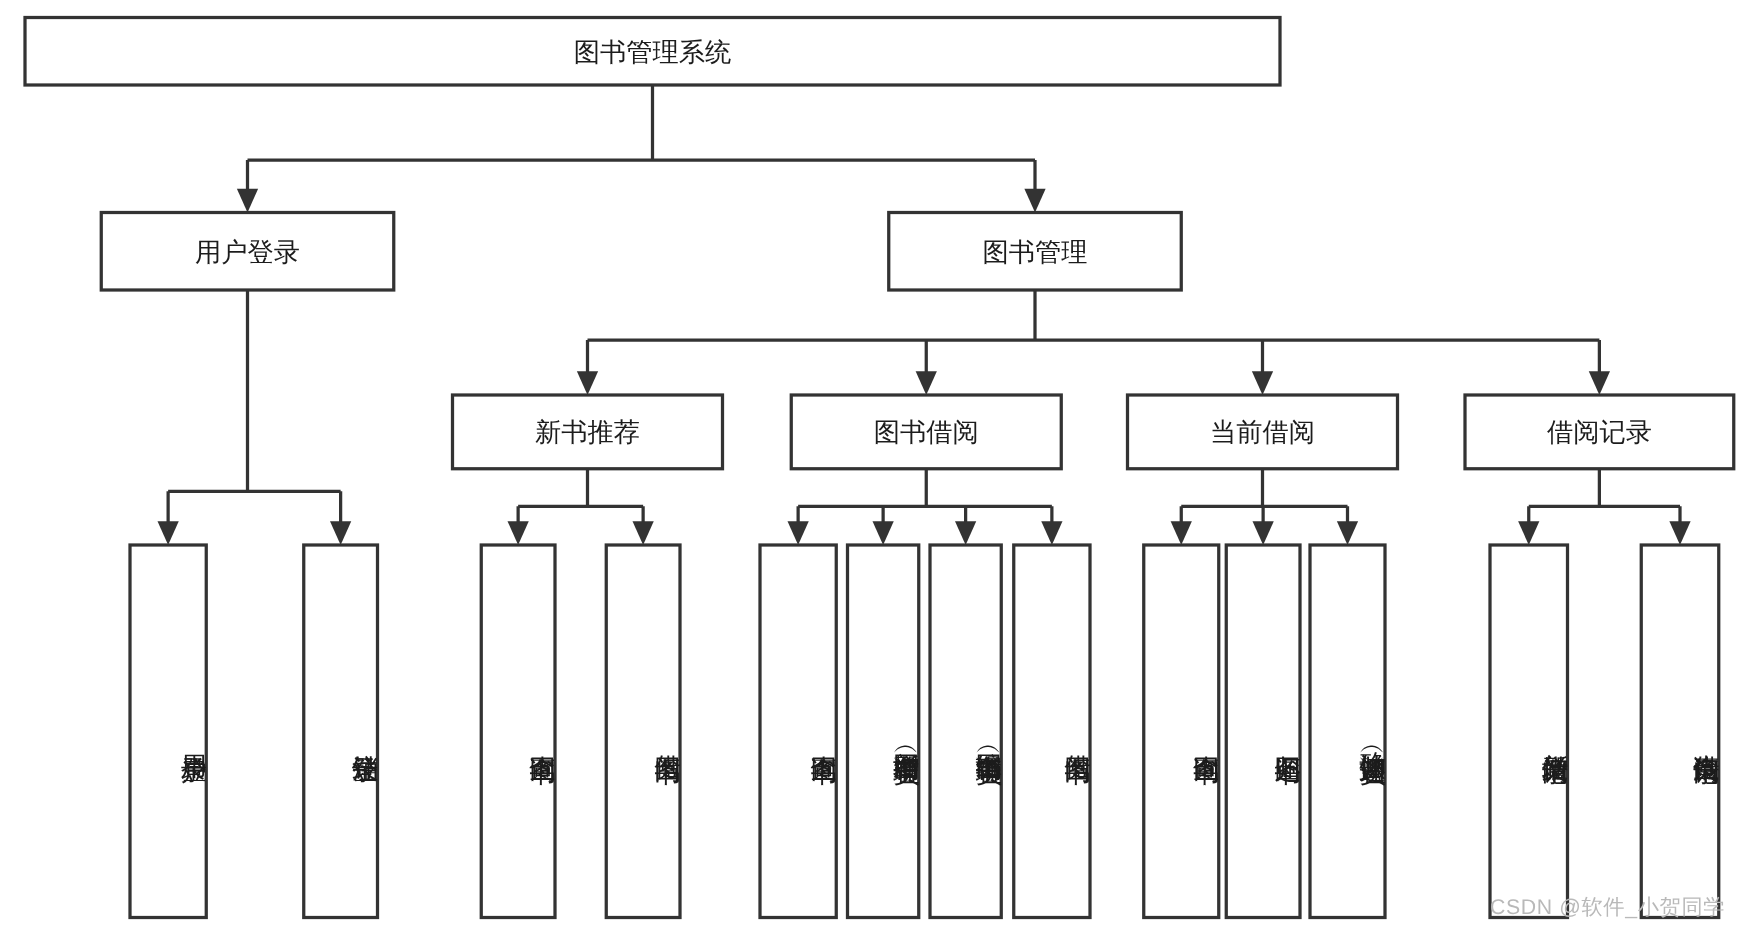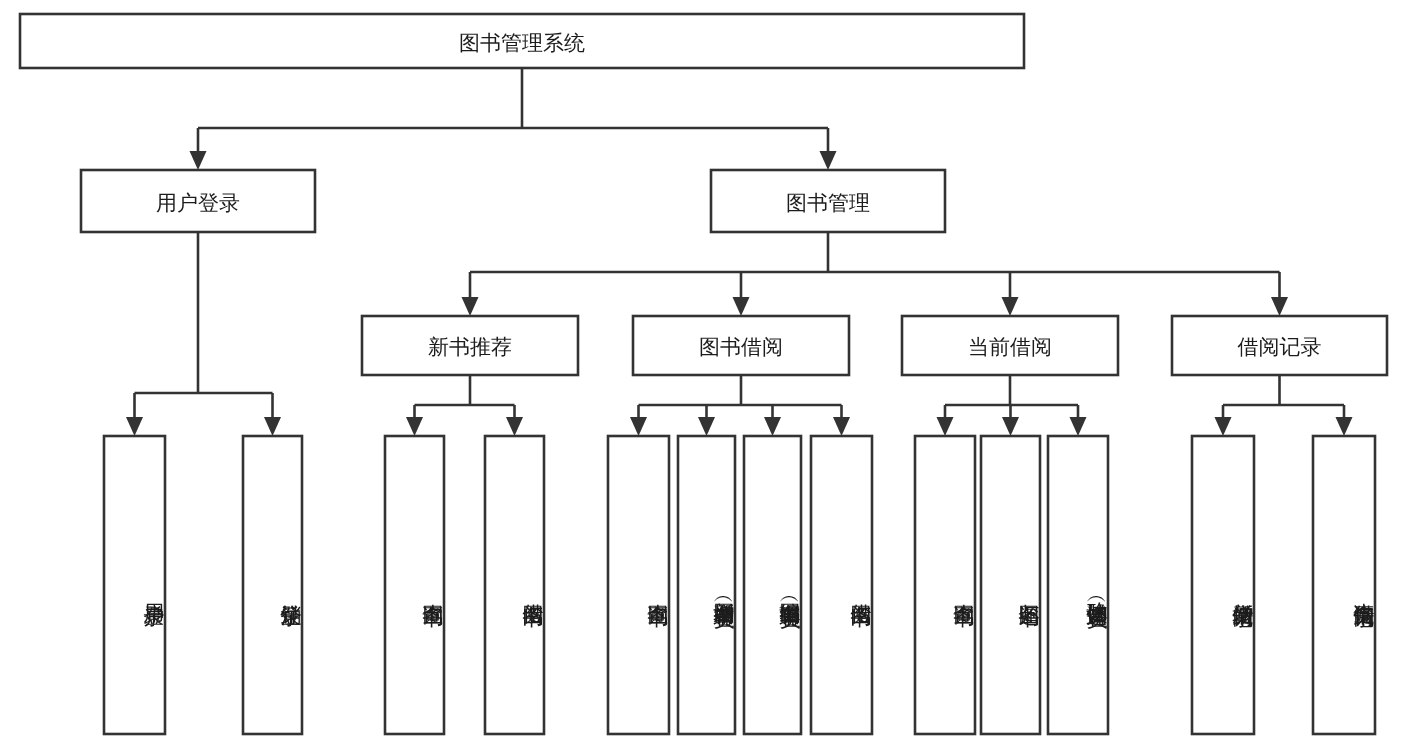--- a/index.html
+++ b/index.html
@@ -173,13 +173,14 @@
       <div class="node-label-v" style="left: 608px; top: 450px; width: 61px; height: 278px;">查询图书</div>
       <div class="node-label-v" style="left: 678px; top: 450px; width: 57px; height: 278px;">新增图书（管理员）</div>
       <div class="node-label-v" style="left: 744px; top: 450px; width: 57px; height: 278px;">编辑图书（管理员）</div>
       <div class="node-label-v" style="left: 811px; top: 450px; width: 61px; height: 278px;">借阅图书</div>
       <div class="node-label-v" style="left: 915px; top: 450px; width: 60px; height: 278px;">查询图书</div>
       <div class="node-label-v" style="left: 981px; top: 450px; width: 59px; height: 278px;">归还图书</div>
       <div class="node-label-v" style="left: 1048px; top: 450px; width: 60px; height: 278px;">确认归还（管理员）</div>
       <div class="node-label-v" style="left: 1192px; top: 450px; width: 62px; height: 278px;">新增借阅记录</div>
       <div class="node-label-v" style="left: 1313px; top: 450px; width: 62px; height: 278px;">查询借阅记录</div>
     </div>
+  <div class="watermark" id="watermark" style="left: 1192px; top: 714px;">CSDN @软件_小贺同学</div>
 </div>
 
 </body></html>

